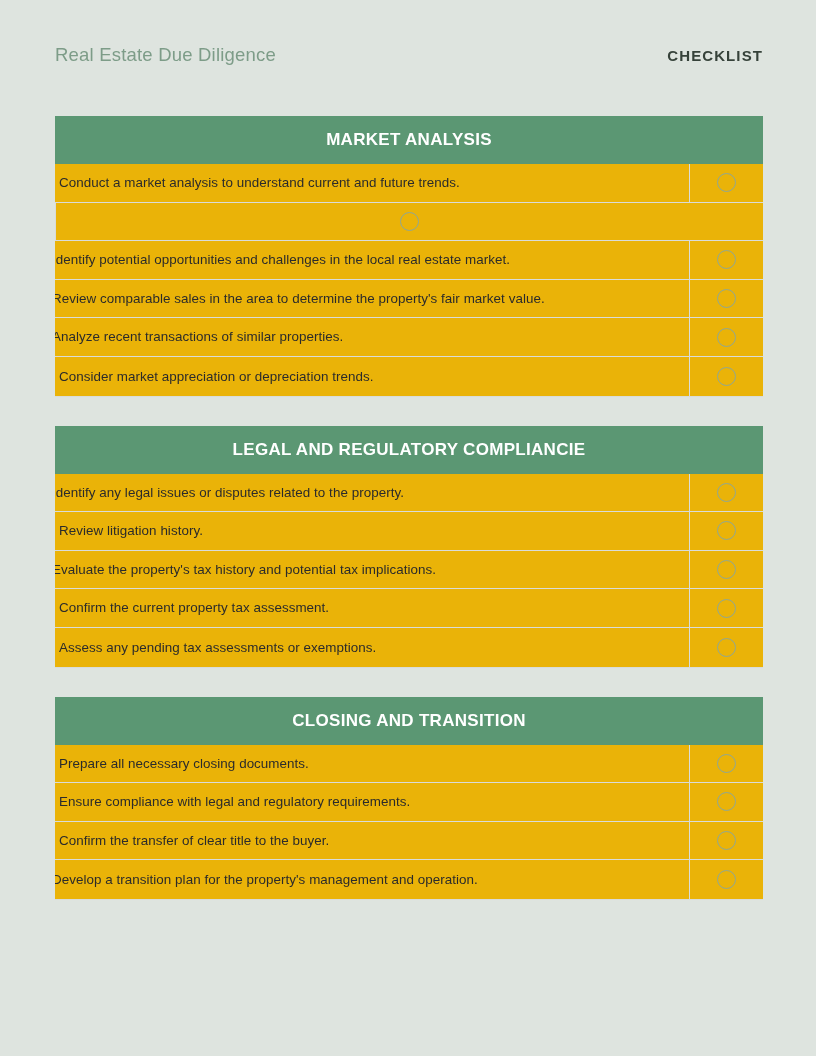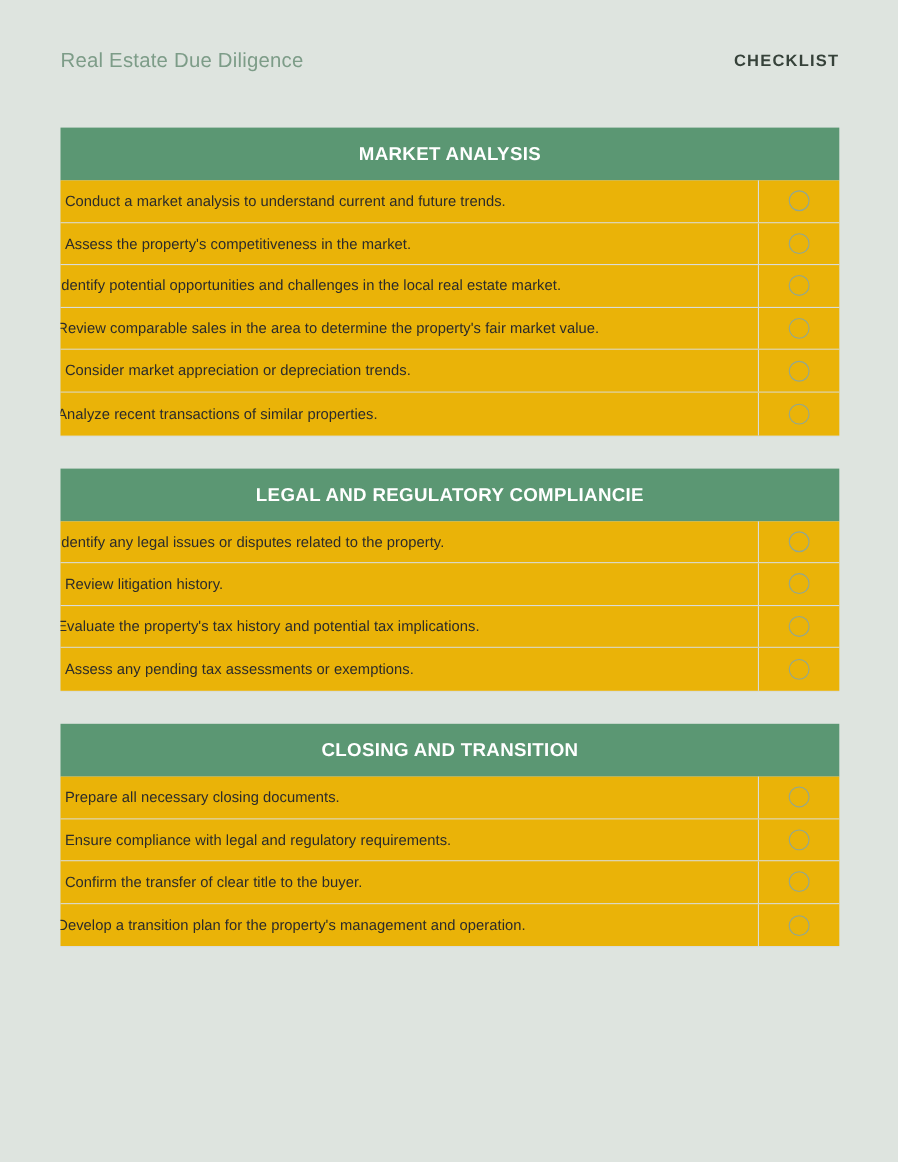--- a/index.html
+++ b/index.html
@@ -148,54 +148,51 @@
         <div class="section-rows">
           <div class="row">
             <div class="row-task-cell">
               <span class="row-task-text">Conduct a market analysis to understand current and future trends.</span>
             </div>
             <div class="row-check-cell">
               <span class="checkbox-circle"></span>
             </div>
           </div>
           <div class="row">
-            <div class="row-task-cell">
-              <span class="row-task-text">Assess the property's competitiveness in the market.</span>
-            </div>
             <div class="row-check-cell">
               <span class="checkbox-circle"></span>
             </div>
           </div>
           <div class="row bleed">
             <div class="row-task-cell">
               <span class="row-task-text">Identify potential opportunities and challenges in the local real estate market.</span>
             </div>
             <div class="row-check-cell">
               <span class="checkbox-circle"></span>
             </div>
           </div>
           <div class="row bleed">
             <div class="row-task-cell">
               <span class="row-task-text">Review comparable sales in the area to determine the property's fair market value.</span>
             </div>
             <div class="row-check-cell">
               <span class="checkbox-circle"></span>
             </div>
           </div>
+          <div class="row bleed">
+            <div class="row-task-cell">
+              <span class="row-task-text">Analyze recent transactions of similar properties.</span>
+            </div>
+            <div class="row-check-cell">
+              <span class="checkbox-circle"></span>
+            </div>
+          </div>
           <div class="row">
             <div class="row-task-cell">
               <span class="row-task-text">Consider market appreciation or depreciation trends.</span>
-            </div>
-            <div class="row-check-cell">
-              <span class="checkbox-circle"></span>
-            </div>
-          </div>
-          <div class="row bleed">
-            <div class="row-task-cell">
-              <span class="row-task-text">Analyze recent transactions of similar properties.</span>
             </div>
             <div class="row-check-cell">
               <span class="checkbox-circle"></span>
             </div>
           </div>
         </div>
       </div>
       <div class="section">
         <div class="section-header">
           <div class="section-header-label">LEGAL AND REGULATORY COMPLIANCIE</div>
@@ -220,20 +217,28 @@
           <div class="row bleed">
             <div class="row-task-cell">
               <span class="row-task-text">Evaluate the property's tax history and potential tax implications.</span>
             </div>
             <div class="row-check-cell">
               <span class="checkbox-circle"></span>
             </div>
           </div>
           <div class="row">
             <div class="row-task-cell">
+              <span class="row-task-text">Confirm the current property tax assessment.</span>
+            </div>
+            <div class="row-check-cell">
+              <span class="checkbox-circle"></span>
+            </div>
+          </div>
+          <div class="row">
+            <div class="row-task-cell">
               <span class="row-task-text">Assess any pending tax assessments or exemptions.</span>
             </div>
             <div class="row-check-cell">
               <span class="checkbox-circle"></span>
             </div>
           </div>
         </div>
       </div>
       <div class="section">
         <div class="section-header">

